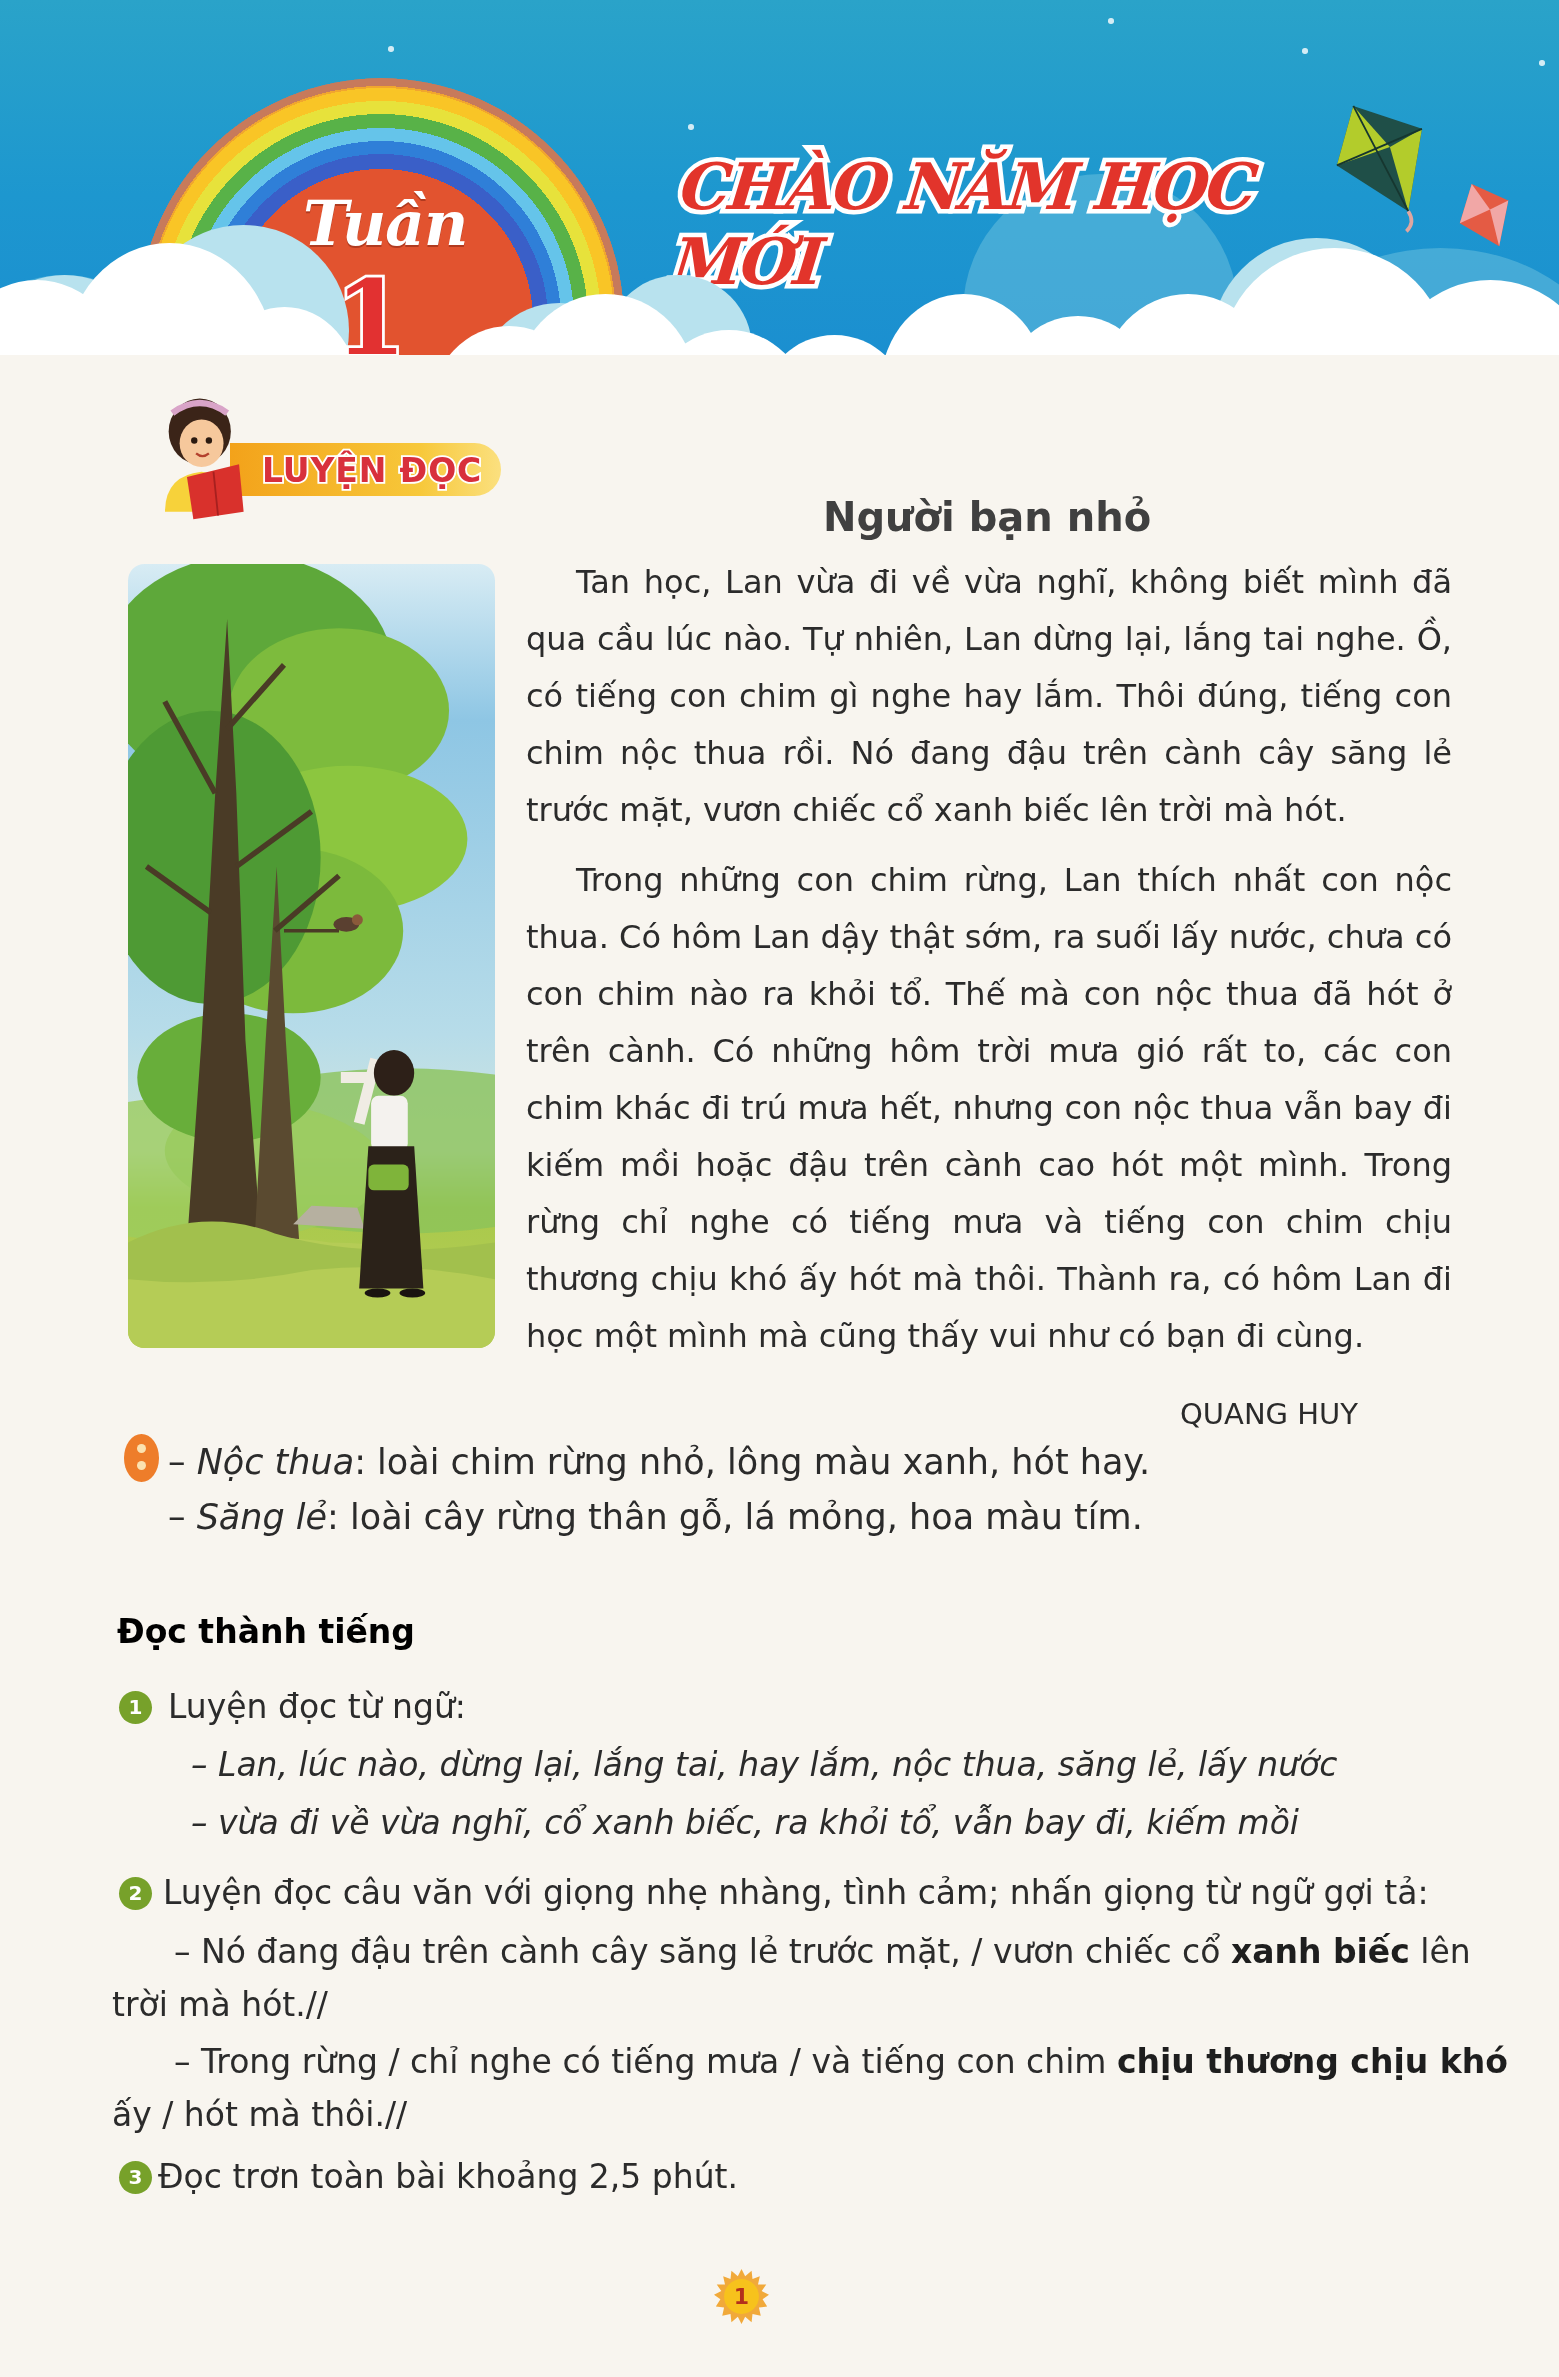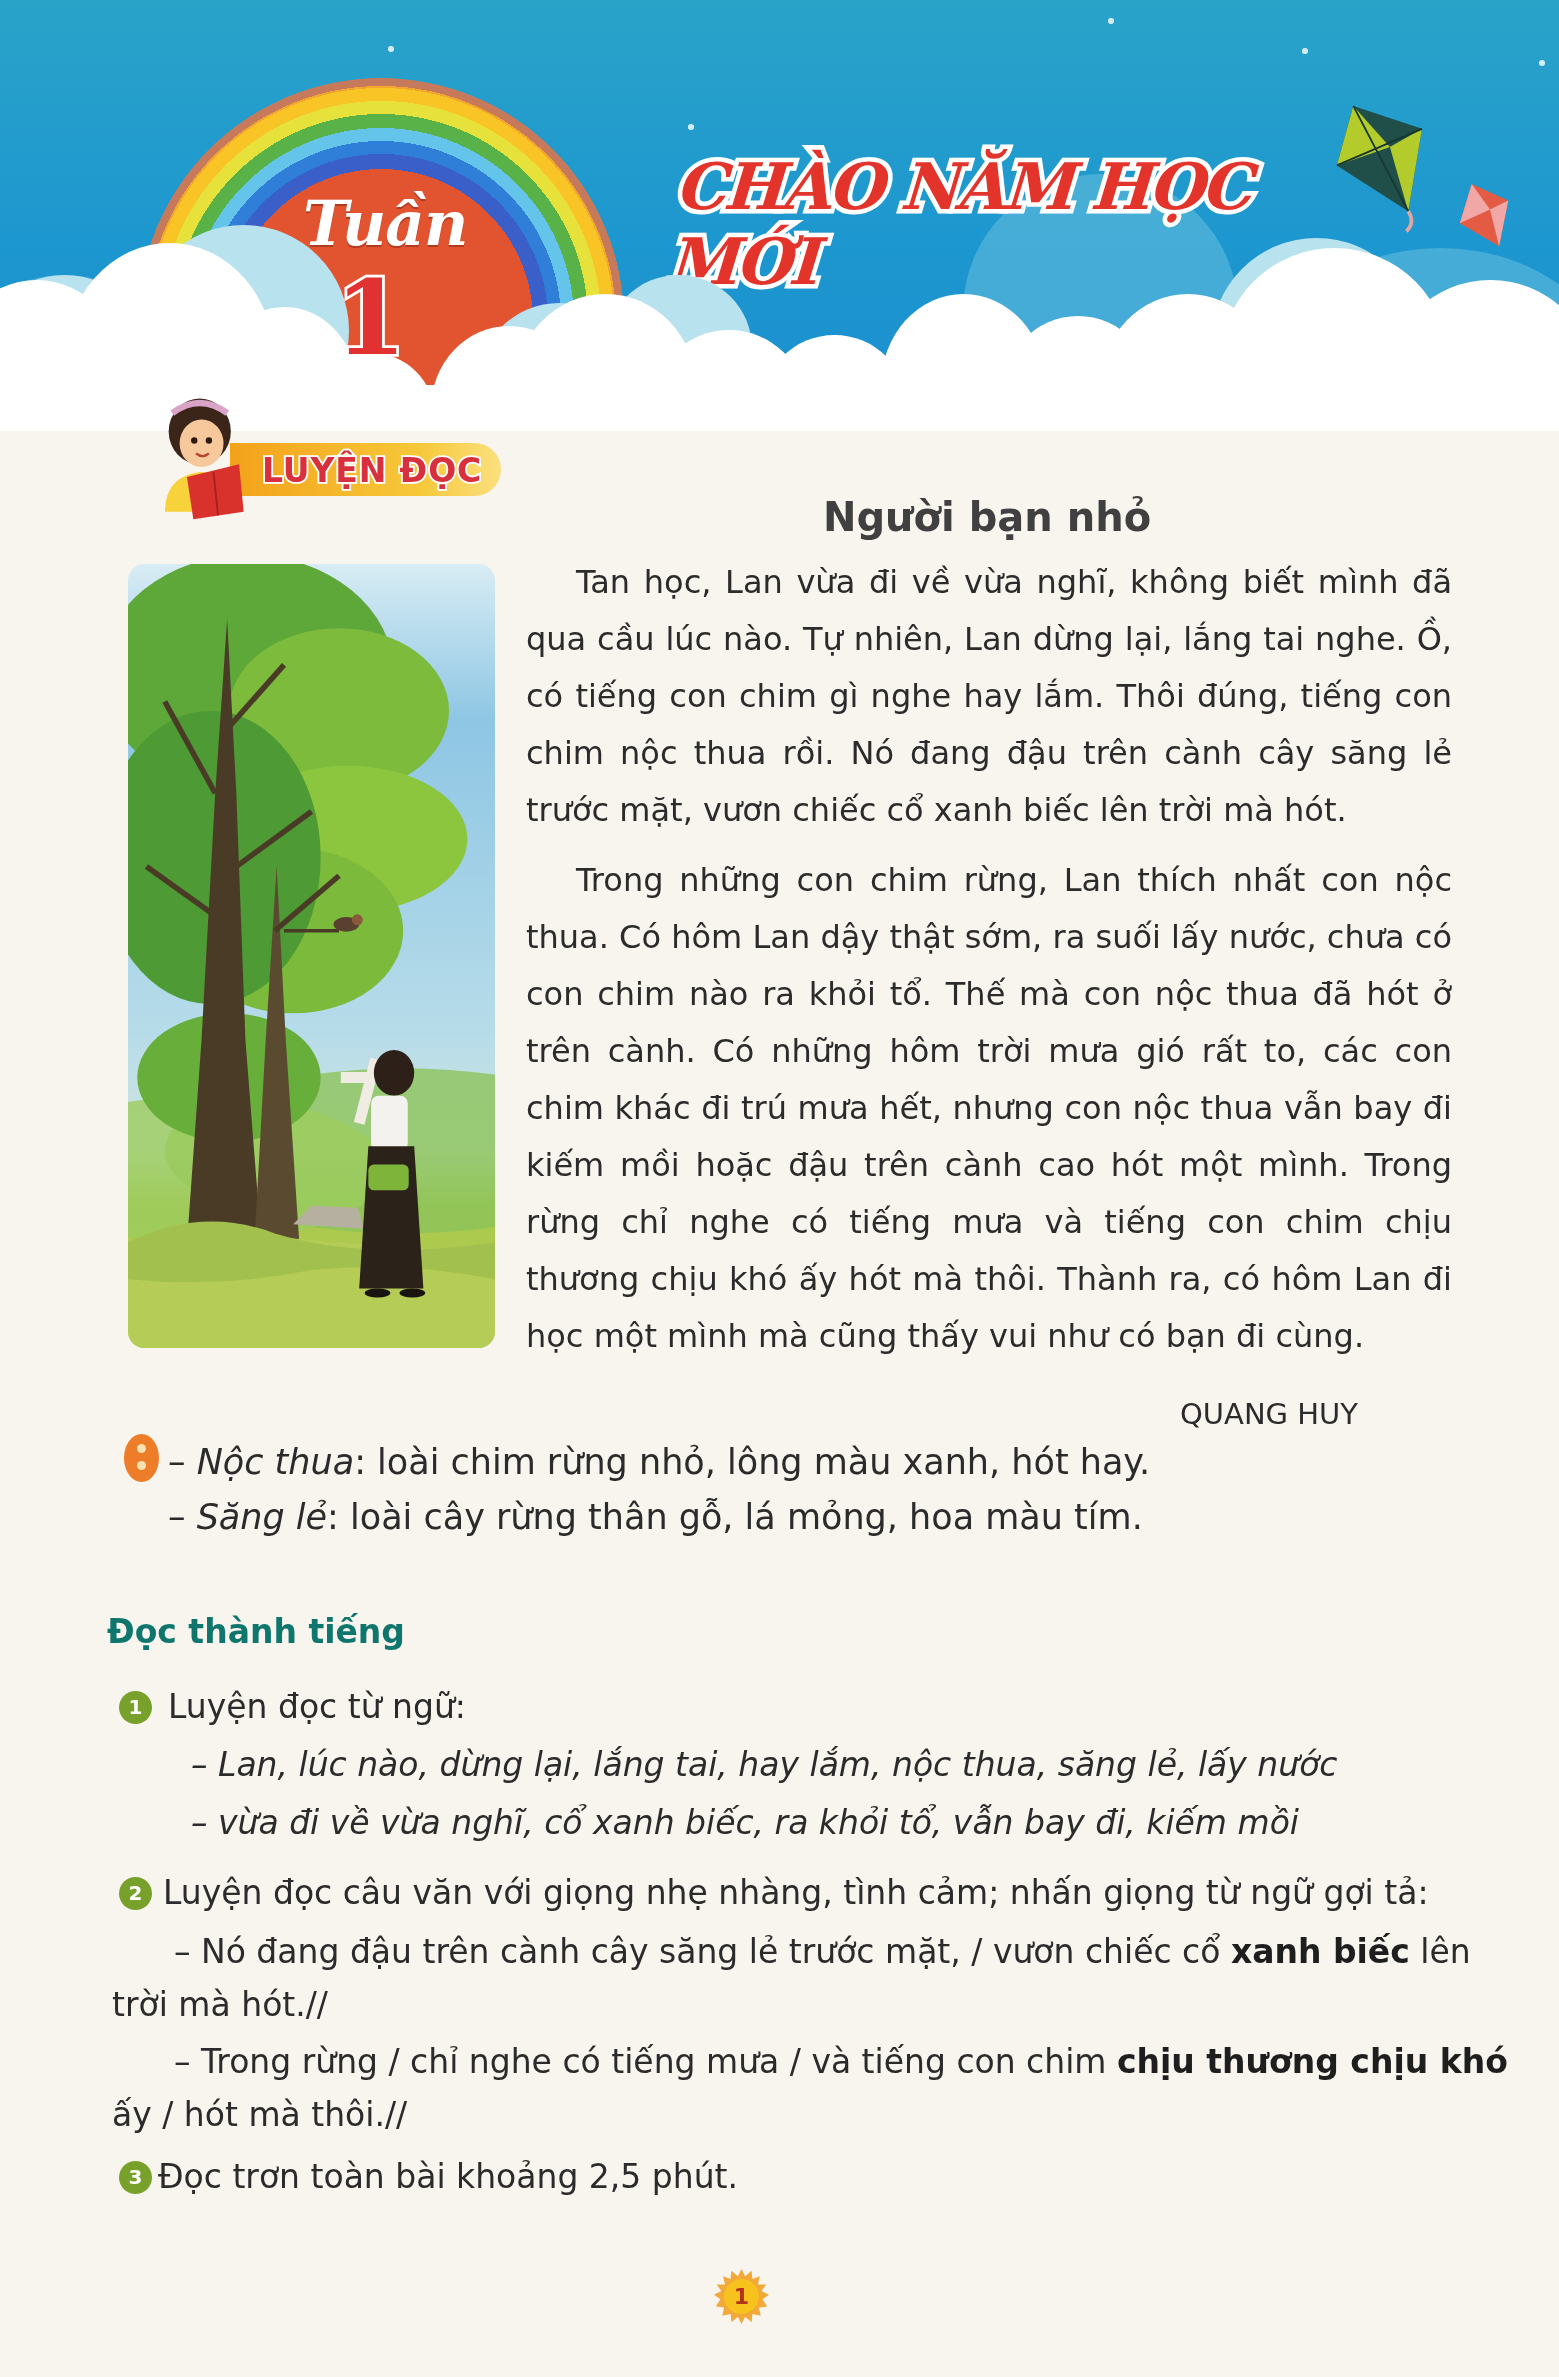--- a/index.html
+++ b/index.html
@@ -5,21 +5,21 @@
   * { box-sizing: border-box; margin: 0; padding: 0; }
   html, body { width: 1559px; height: 2377px; overflow: hidden; }
   body {
     background: #f8f5ef;
     font-family: "DejaVu Sans", sans-serif;
     color: #2a2a2a;
     position: relative;
   }
   
   .banner {
-    position: absolute; left: 0; top: 0; width: 1559px; height: 431px;
+    position: absolute; left: 0; top: 0; width: 1559px; height: 355px;
     background: linear-gradient(180deg, #2aa3c9 0%, #1d97cf 55%, #1b8fd0 100%);
     overflow: hidden;
   }
   .banner-sky-puff {
     position: absolute; border-radius: 50%;
     background: rgba(120, 200, 225, 0.45);
   }
   .star { position: absolute; width: 5.5px; height: 5.5px; border-radius: 50%; background: rgba(255,255,255,0.8); }
   .rainbow {
     position: absolute; left: 138px; top: 78px; width: 486px; height: 486px; border-radius: 50%;
@@ -111,22 +111,22 @@
   .glossary-icon::after { top: 26.6px; }
   .glossary { position: absolute; left: 168px; top: 1435px; width: 1192px; }
   .glossary-item {
     font-family: "DejaVu Sans", sans-serif; font-size: 35px; line-height: 55px; color: #2b2b2b;
     white-space: nowrap;
   }
   .glossary-item .term { font-style: italic; }
 
   
   .exercise-heading {
-    position: absolute; left: 107px; top: 1612px;
-    font-family: "DejaVu Sans", sans-serif; font-weight: bold; font-size: 33px; color: #0f766e;
+    position: absolute; left: 117px; top: 1612px;
+    font-family: "DejaVu Sans", sans-serif; font-weight: bold; font-size: 33px; color: #000000;
   }
   .ex-num {
     position: absolute; width: 33px; height: 33px; border-radius: 50%; background: #77a12a;
     color: #fff; font-family: "DejaVu Sans", sans-serif; font-weight: bold; font-size: 20px;
     text-align: center; line-height: 33px;
   }
   .ex-line {
     position: absolute; font-family: "DejaVu Sans", sans-serif; font-size: 33px; color: #2b2b2b;
     white-space: nowrap; line-height: 40px;
   }

